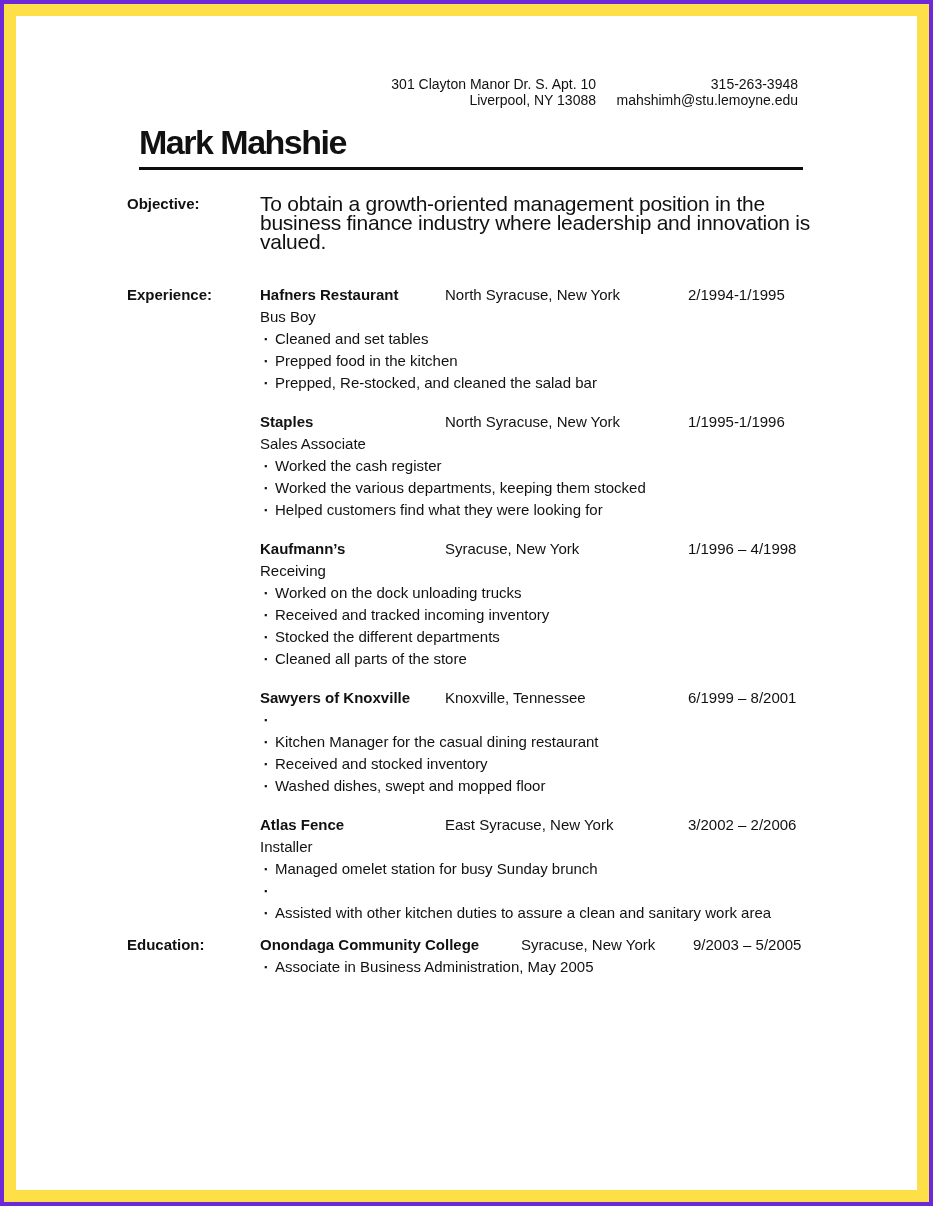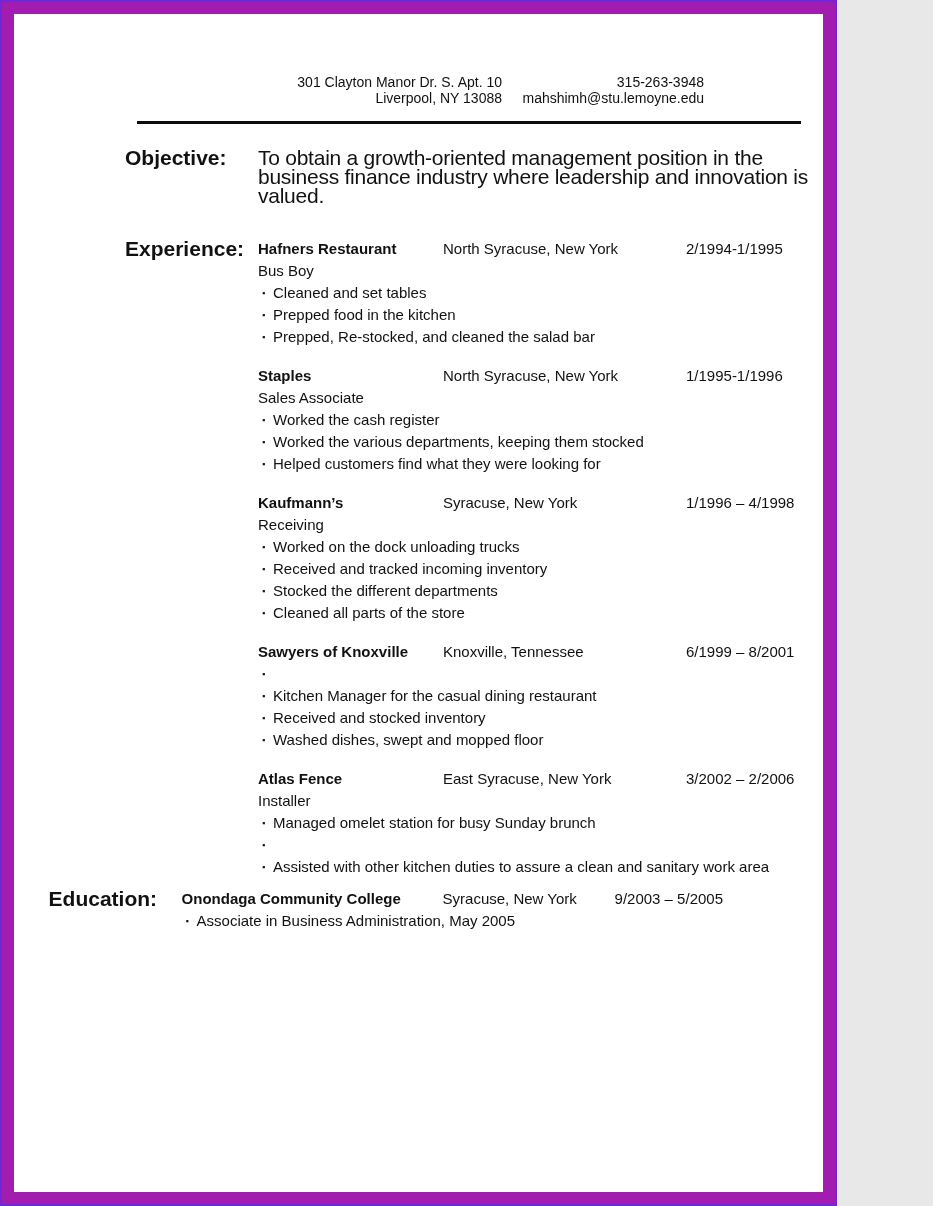--- a/index.html
+++ b/index.html
@@ -1,22 +1,22 @@
 <!DOCTYPE html>
 <html><head>
 <meta charset="utf-8">
 <style>
   * { box-sizing: border-box; }
   html, body { margin: 0; padding: 0; background: #e8e8e8; }
   body { font-family: "Liberation Sans", "DejaVu Sans", sans-serif; color: #111; }
 
   .frame {
-    width: 837px; height: 1206px;
-    border: 2px solid #6d28d9;
-    background: #a21caf;
+    width: 933px; height: 1206px;
+    border: 4px solid #6d28d9;
+    background: #fde047;
   }
   .cyan-mat {
     width: 100%; height: 100%;
     padding: 12px;
   }
   .paper {
     width: 100%; height: 100%;
     background: #ffffff;
     position: relative;
     overflow: hidden;
@@ -51,21 +51,21 @@
 
   
   .section {
     display: flex;
     align-items: flex-start;
   }
   .label-col {
     width: 133px;
     margin-left: 111px;
     font-weight: bold;
-    font-size: 21px;
+    font-size: 15px;
     line-height: 19px;
     flex: 0 0 auto;
   }
   .main-col { flex: 1 1 auto; padding-right: 100px; }
 
   .sec-objective { margin-top: 24px; }
   .sec-objective .obj-text {
     width: 565px;
     font-size: 21px;
     line-height: 19px;
@@ -112,20 +112,21 @@
           <div>301 Clayton Manor Dr. S. Apt. 10</div>
           <div>Liverpool, NY 13088</div>
         </div>
         <div class="tel">
           <div>315-263-3948</div>
           <div>mahshimh@stu.lemoyne.edu</div>
         </div>
       </div>
 
       <div class="name-wrap">
+        <div class="resume-name">Mark Mahshie</div>
         <div class="rule"></div>
       </div>
 
       <div class="section sec-objective">
         <div class="label-col">Objective:</div>
         <div class="main-col">
           <div class="obj-text">To obtain a growth-oriented management position in the business finance industry where leadership and innovation is valued.</div>
         </div>
       </div>
 

